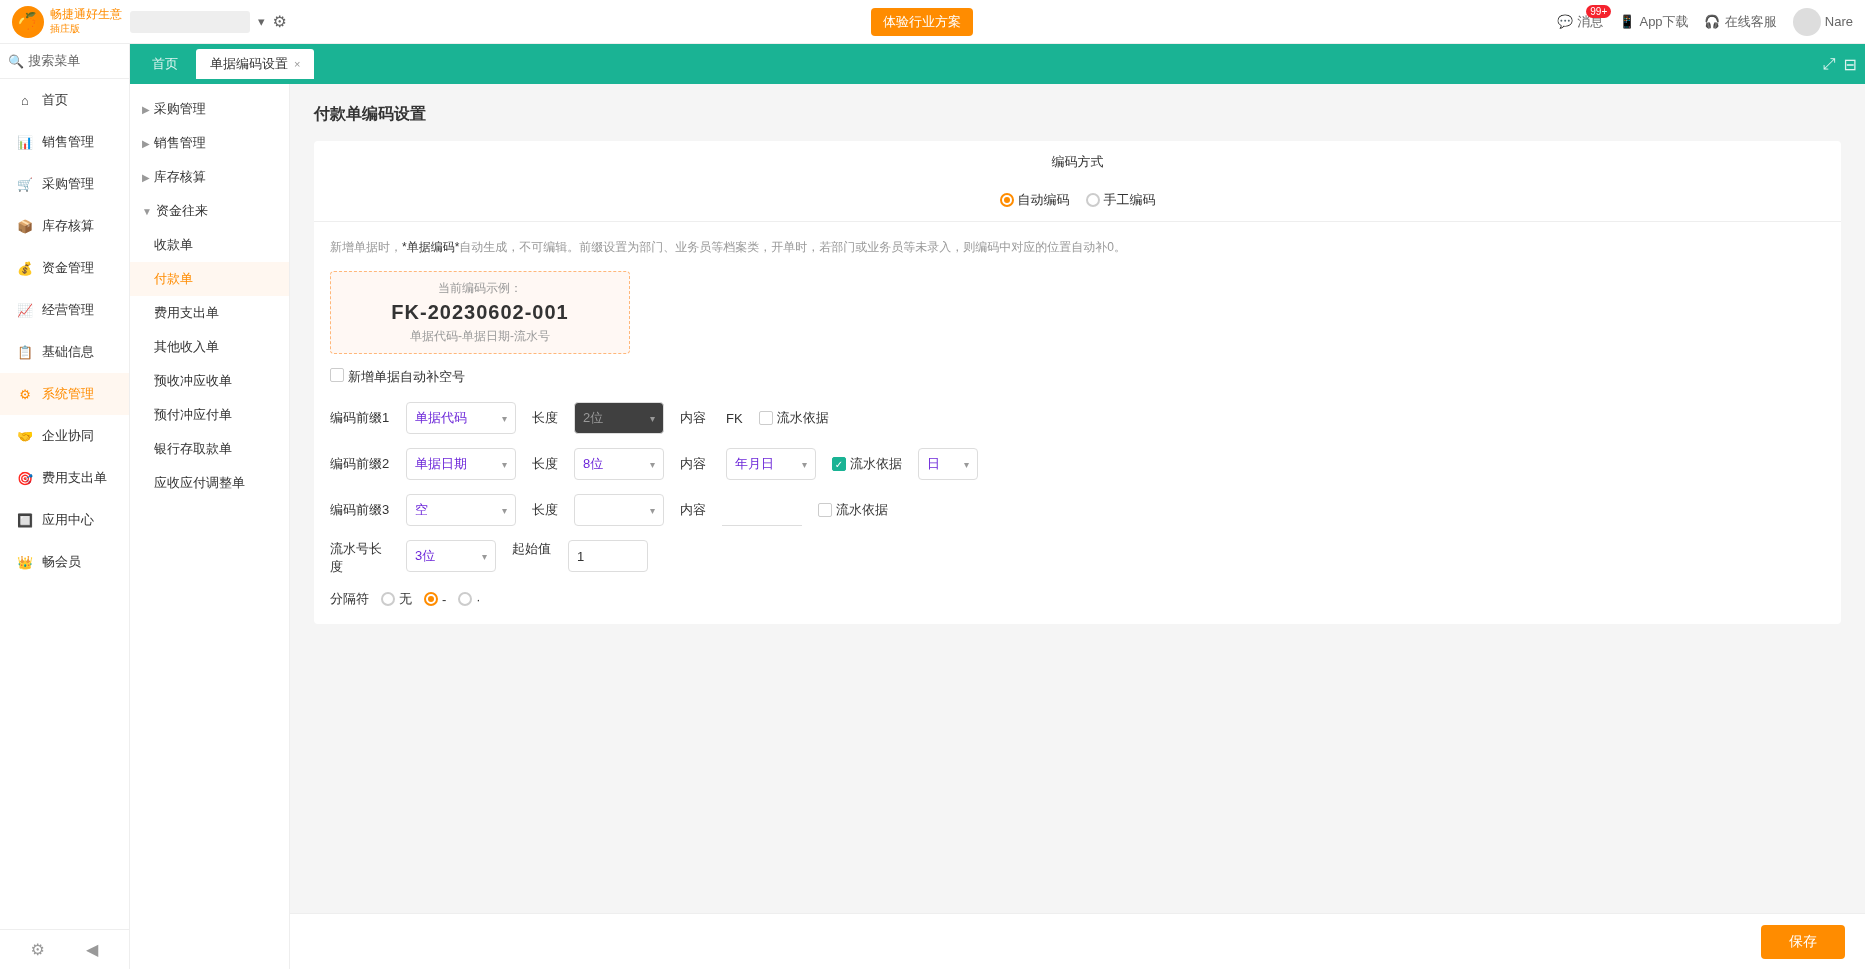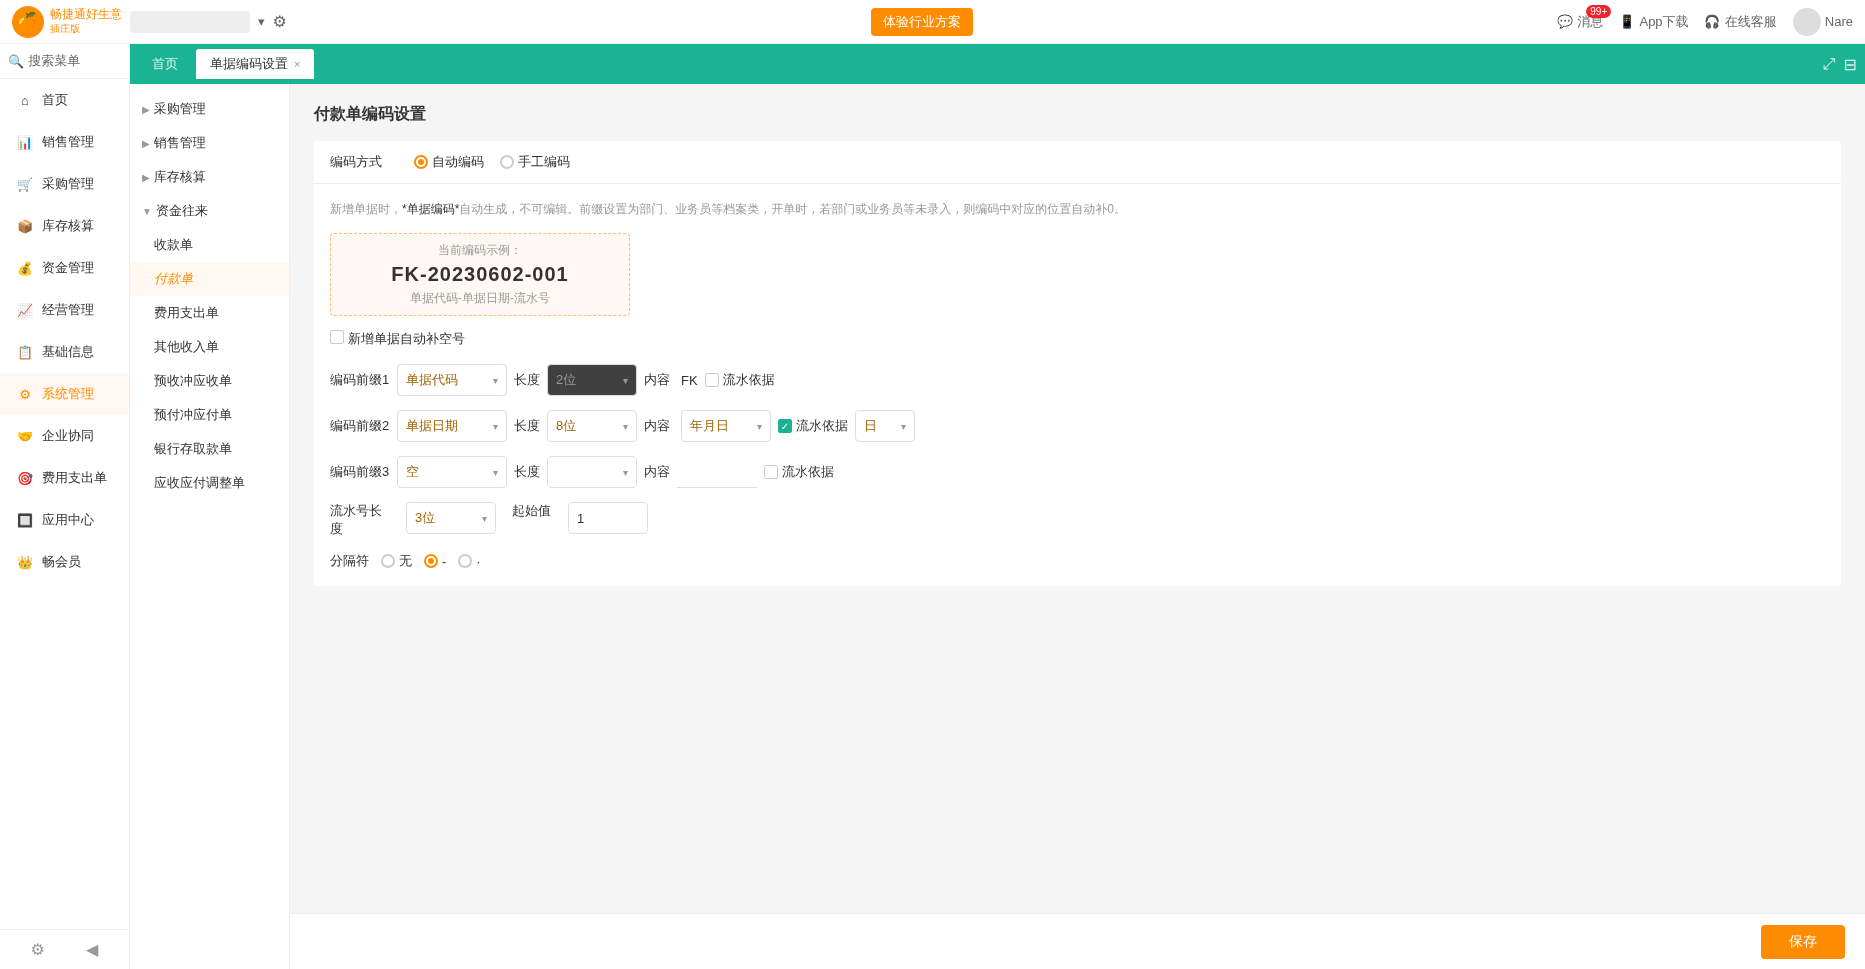--- a/index.html
+++ b/index.html
@@ -45,29 +45,29 @@
 
     
     .content-area { flex: 1; display: flex; overflow: hidden; }
 
     
     .second-sidebar { width: 160px; background: #fff; border-right: 1px solid #eee; padding: 8px 0; flex-shrink: 0; overflow-y: auto; }
     .second-sidebar-group { }
     .second-sidebar-group-title { display: flex; align-items: center; gap: 4px; padding: 8px 12px; cursor: pointer; color: #333; font-size: 13px; }
     .chevron { font-size: 10px; color: #999; }
     .second-sidebar-item { padding: 8px 12px 8px 24px; cursor: pointer; color: #333; font-size: 13px; }
-    .second-sidebar-item.active { color: #ff8c00; background: #fff7f0; font-weight: 500; font-style: italic; }
+    .second-sidebar-item.active { color: #ff8c00; background: #fff7f0; font-weight: 500; }
 
     
     .main-panel { flex: 1; overflow-y: auto; padding: 20px 24px; background: #f5f5f5; }
     .page-title { font-size: 16px; font-weight: 600; color: #333; margin-bottom: 16px; }
 
     
     .encoding-card { background: #fff; border-radius: 4px; padding: 0; }
-    .encoding-method { display: flex; align-items: center; gap: 32px; padding: 12px 16px; border-bottom: 1px solid #eee; }
+    .encoding-method { display: flex; align-items: center; gap: 20px; padding: 12px 16px; border-bottom: 1px solid #eee; flex-direction: column; }
     .encoding-method-label { color: #333; font-size: 13px; }
     .radio-group { display: flex; align-items: center; gap: 16px; }
     .radio-item { display: flex; align-items: center; gap: 4px; cursor: pointer; }
     .radio-circle { width: 14px; height: 14px; border-radius: 50%; border: 2px solid #ccc; display: flex; align-items: center; justify-content: center; }
     .radio-circle.checked { border-color: #ff8c00; }
     .radio-circle.checked::after { content: ''; width: 6px; height: 6px; border-radius: 50%; background: #ff8c00; }
     .radio-label { font-size: 13px; color: #333; }
 
     .encoding-body { padding: 16px; }
     .encoding-desc { font-size: 12px; color: #999; margin-bottom: 14px; line-height: 1.6; }
@@ -77,26 +77,26 @@
     .preview-label { font-size: 12px; color: #999; margin-bottom: 4px; }
     .preview-code { font-size: 20px; font-weight: 700; color: #333; letter-spacing: 1px; }
     .preview-desc { font-size: 12px; color: #999; margin-top: 4px; }
 
     .auto-fill-row { display: flex; align-items: center; gap: 6px; margin-bottom: 16px; }
     .checkbox-item { display: flex; align-items: flex-start; gap: 4px; cursor: pointer; }
     .checkbox-box { width: 14px; height: 14px; border: 1.5px solid #ccc; border-radius: 2px; display: flex; align-items: center; justify-content: center; }
     .checkbox-label { font-size: 13px; color: #333; }
 
     
-    .form-row { display: flex; align-items: center; gap: 7px; margin-bottom: 14px; flex-wrap: wrap; }
+    .form-row { display: flex; align-items: center; gap: 16px; margin-bottom: 14px; flex-wrap: wrap; }
     .form-label { font-size: 13px; color: #333; width: 60px; flex-shrink: 0; }
     .form-select { height: 32px; border: 1px solid #ddd; border-radius: 4px; padding: 0 8px; display: flex; align-items: center; justify-content: space-between; cursor: pointer; background: #fff; }
     .form-select-sm { width: 90px; }
     .form-select-md { width: 110px; }
-    .form-select-content { font-size: 13px; color: #a16207; }
+    .form-select-content { font-size: 13px; color: #6d28d9; }
     .form-select-arrow { color: #999; font-size: 10px; }
     .form-input { height: 32px; border: 1px solid #ddd; border-radius: 4px; padding: 0 8px; font-size: 13px; color: #333; width: 80px; }
     .length-label { font-size: 13px; color: #333; }
     .content-label { font-size: 13px; color: #333; }
     .content-value { font-size: 13px; color: #333; margin-left: 4px; }
     .liushui-check { display: flex; align-items: center; gap: 4px; }
     .liushui-label { font-size: 13px; color: #333; }
 
     .blue-checkbox { width: 14px; height: 14px; border: 1.5px solid #1ab394; border-radius: 2px; display: flex; align-items: center; justify-content: center; }
     .blue-checkbox.checked { background: #1ab394; color: white; font-size: 10px; }

